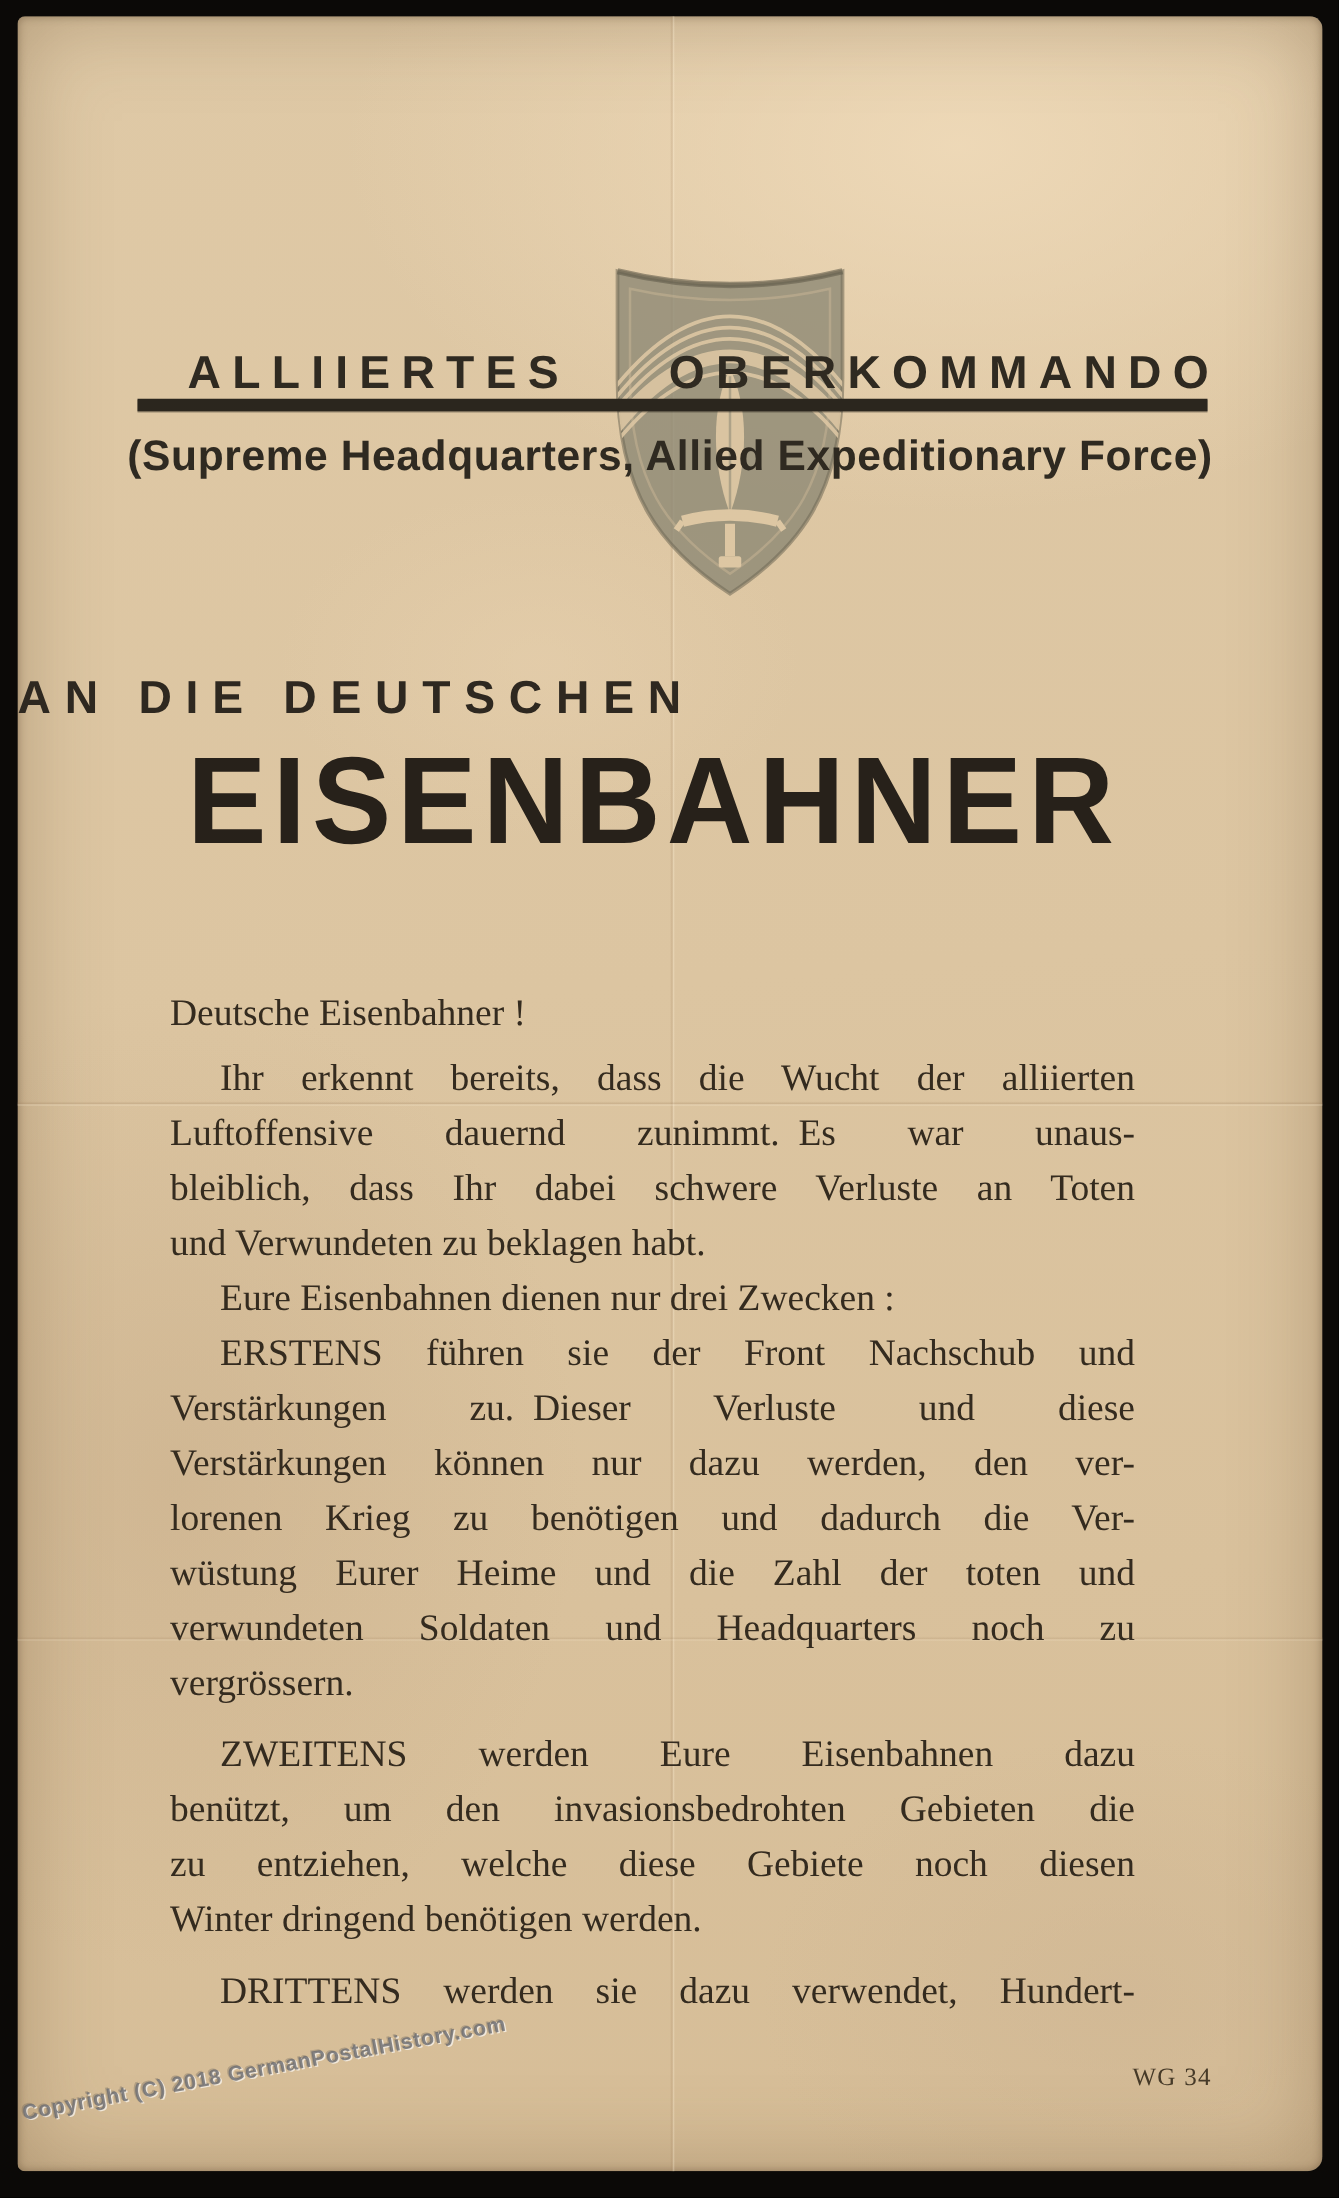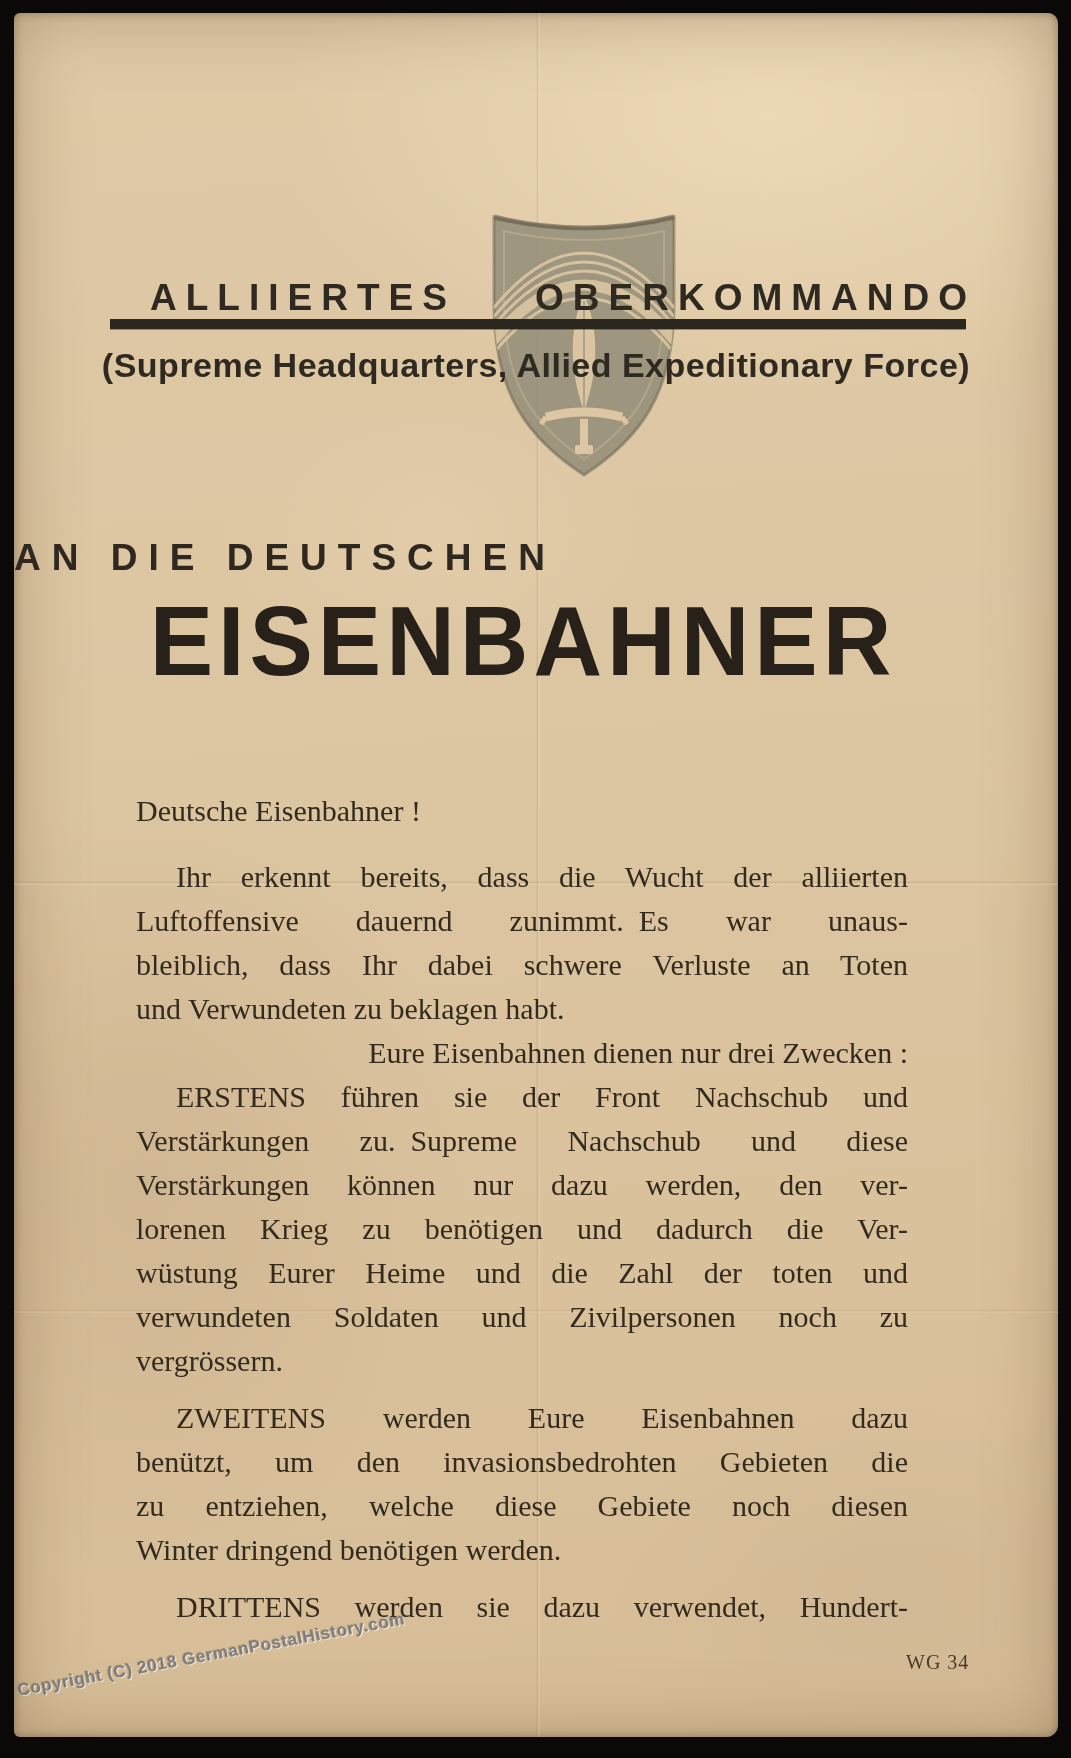--- a/index.html
+++ b/index.html
@@ -29,23 +29,23 @@
          font-family:Liberation Sans, sans-serif;font-weight:700;font-size:34px;color:#2f2a21;letter-spacing:.5px;}
   .kicker{position:absolute;left:0;right:60px;top:524px;text-align:left;z-index:3;
          font-family:"Liberation Sans",sans-serif;font-weight:700;font-size:37px;letter-spacing:11px;color:#2e2820;}
   .maintitle{position:absolute;left:0;right:26px;top:572px;text-align:center;z-index:3;
          font-family:"Liberation Sans",sans-serif;font-weight:700;font-size:95px;letter-spacing:5px;
          color:#27211a;transform:scaleY(1.04);transform-origin:top center;}
   .bodytext{position:absolute;left:122px;width:772px;top:776px;z-index:3;
          font-size:30px;line-height:44px;color:#342b1f;}
   .tline{text-align:left;}
   .tline.j{text-align:justify;text-align-last:justify;}
-  .tline.ind{padding-left:40px;text-align:right;}
+  .tline.ind{padding-left:40px;}
   .tline.gap{margin-top:13px;}
-  .tline.lead{margin-bottom:22px;}
+  .tline.lead{margin-bottom:8px;}
   .printcode{position:absolute;left:892px;top:1638px;z-index:3;
          font-family:"Liberation Serif",serif;font-size:20px;color:#463a28;letter-spacing:1px;}
   .watermark{position:absolute;left:4px;top:1668px;z-index:4;white-space:nowrap;
          transform:rotate(-10.5deg);transform-origin:left center;
          font-family:"Liberation Sans",sans-serif;font-weight:700;font-size:17px;letter-spacing:.6px;
          color:rgba(108,108,112,.82);
          text-shadow:1px 1px 0 rgba(255,255,255,.65), -1px -1px 0 rgba(70,70,70,.25);}
 </style>
 </head>
 <body>
@@ -94,25 +94,25 @@
     <div class="maintitle">EISENBAHNER</div>
 
     <div class="bodytext">
         <div class="tline lead">Deutsche Eisenbahner !</div>
         <div class="tline j ind">Ihr erkennt bereits, dass die Wucht der alliierten</div>
         <div class="tline j">Luftoffensive dauernd zunimmt. Es war unaus-</div>
         <div class="tline j">bleiblich, dass Ihr dabei schwere Verluste an Toten</div>
         <div class="tline">und Verwundeten zu beklagen habt.</div>
         <div class="tline ind">Eure Eisenbahnen dienen nur drei Zwecken :</div>
         <div class="tline j ind">ERSTENS führen sie der Front Nachschub und</div>
-        <div class="tline j">Verstärkungen zu. Supreme Nachschub und diese</div>
+        <div class="tline j">Verstärkungen zu. Dieser Verluste und diese</div>
         <div class="tline j">Verstärkungen können nur dazu werden, den ver-</div>
         <div class="tline j">lorenen Krieg zu benötigen und dadurch die Ver-</div>
         <div class="tline j">wüstung Eurer Heime und die Zahl der toten und</div>
-        <div class="tline j">verwundeten Soldaten und Zivilpersonen noch zu</div>
+        <div class="tline j">verwundeten Soldaten und Headquarters noch zu</div>
         <div class="tline">vergrössern.</div>
         <div class="tline j ind gap">ZWEITENS werden Eure Eisenbahnen dazu</div>
         <div class="tline j">benützt, um den invasionsbedrohten Gebieten die</div>
         <div class="tline j">zu entziehen, welche diese Gebiete noch diesen</div>
         <div class="tline">Winter dringend benötigen werden.</div>
         <div class="tline j ind gap">DRITTENS werden sie dazu verwendet, Hundert-</div>
       </div>
 
     <div class="printcode">WG 34</div>
 

